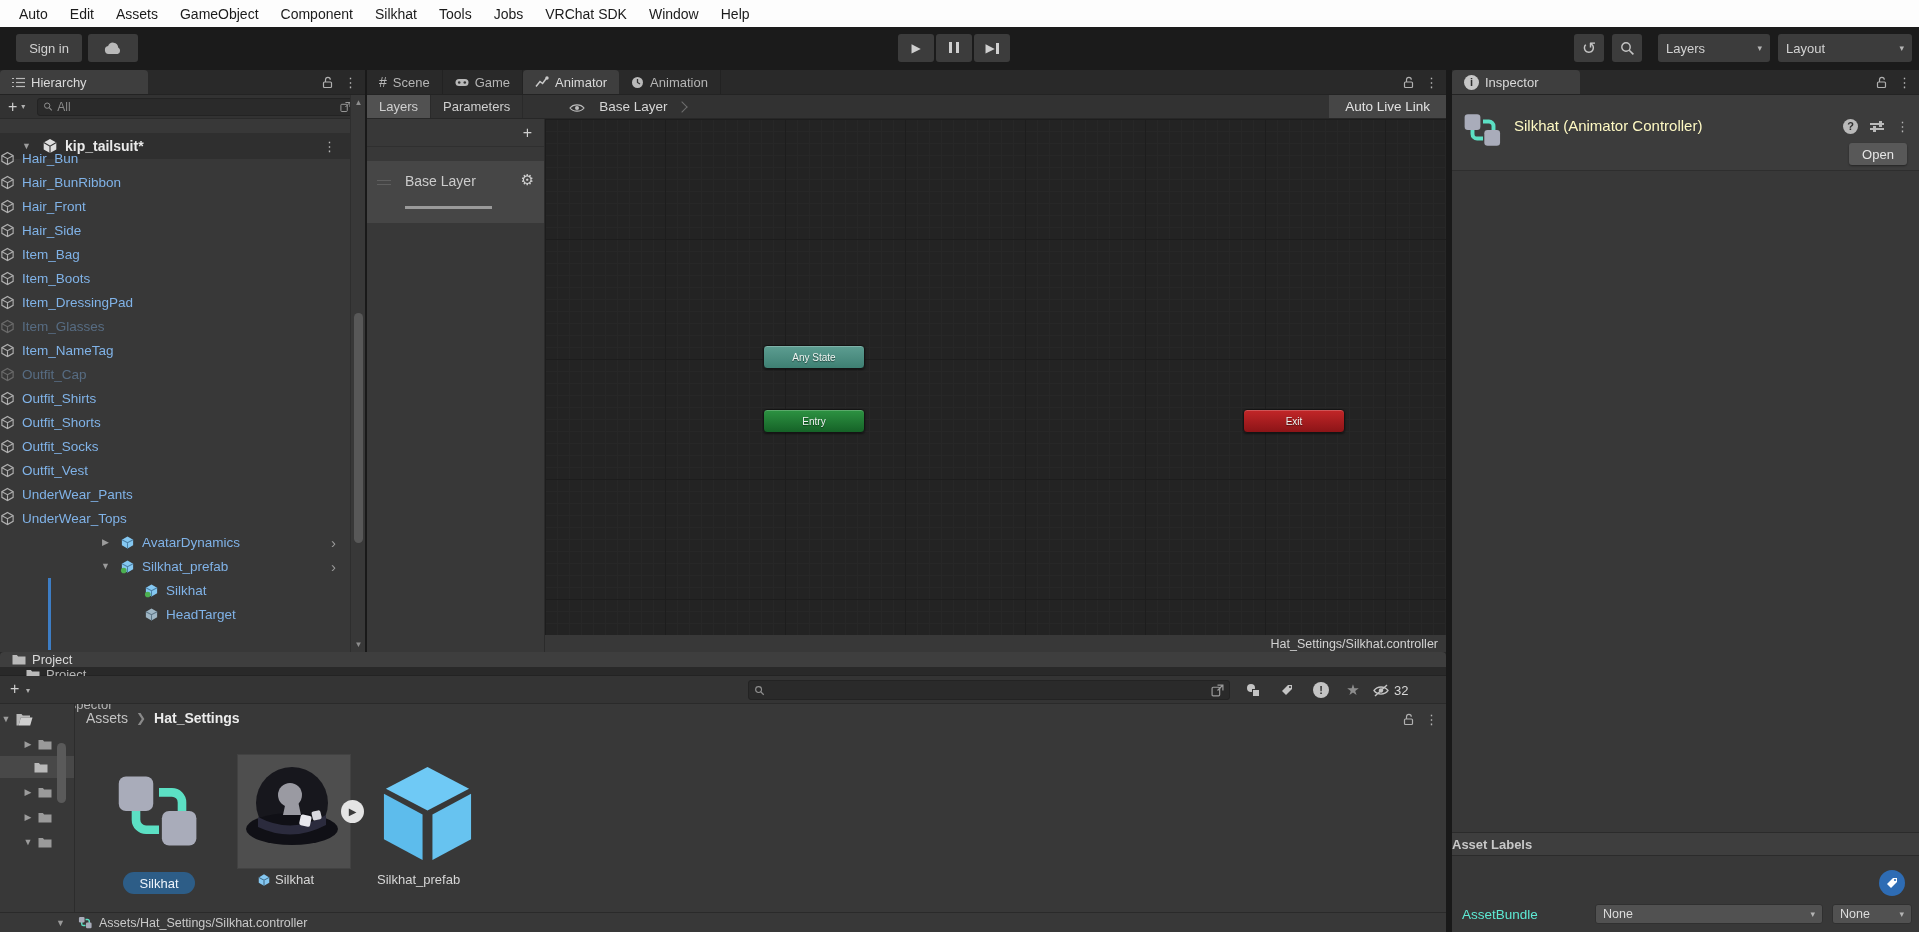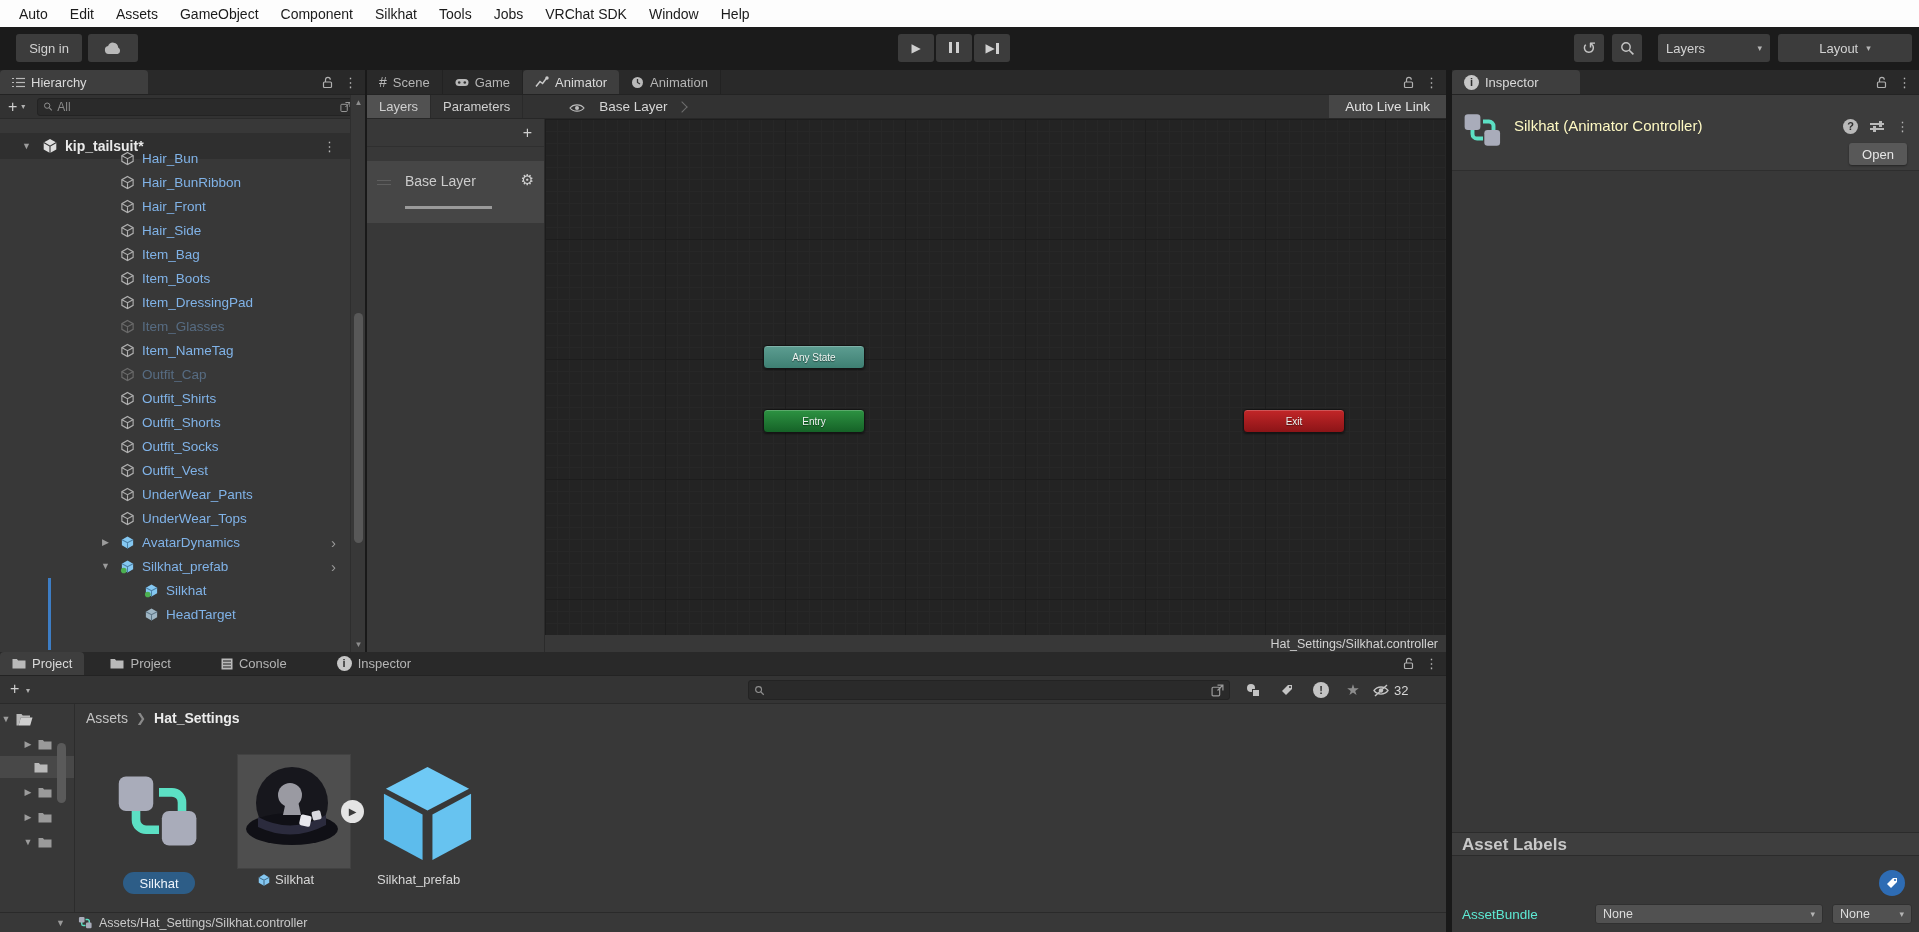--- a/index.html
+++ b/index.html
@@ -37,21 +37,21 @@
   .plus { color:#cfcfcf; font-size:16px; line-height:1; }
   .mini-arr { color:#b0b0b0; font-size:8px; }
   .searchfield { display:flex; align-items:center; gap:4px; height:18px; padding:0 5px; flex:1; margin-left:8px; }
   .searchfield input { background:transparent; border:none; color:#bdbdbd; font-size:12px; width:100%; }
   .searchfield input::placeholder { color:#8a8a8a; }
   #h-list { position:absolute; left:0; top:49px; right:15px; bottom:0; overflow:hidden; }
   .scene-row { margin-top:14px; height:26px; background:#2f2f2f; display:flex; align-items:center; padding-left:42px; gap:7px; position:relative; }
   .scene-row .exp { position:absolute; left:22px; color:#9c9c9c; font-size:9px; }
   .scene-row .scene-label { color:#eaeaea; font-weight:bold; font-size:14px; }
   .scene-row .kebab { position:absolute; right:14px; }
-  .hrow { height:24px; display:flex; align-items:center; gap:7px; padding-left:120px; color:#80b3e8; position:relative; font-size:13.5px; }
+  .hrow { height:24px; display:flex; align-items:center; gap:7px; color:#80b3e8; position:relative; font-size:13.5px; }
   .hrow.clip-top { margin-top:-13px; }
   .hrow.dim { opacity:.42; }
   .hrow.withexp { padding-left:98px; }
   .hrow.child { padding-left:144px; }
   .hrow .exp { color:#9c9c9c; font-size:9px; width:15px; text-align:center; }
   .hrow .open-arrow { position:absolute; right:14px; color:#9a9a9a; font-size:15px; }
   #h-scrollbar { position:absolute; right:0; top:25px; width:15px; bottom:0; background:#383838; border-left:1px solid #2e2e2e; }
   #h-scrollbar .thumb { position:absolute; left:3px; width:9px; border-radius:5px; background:#585858; }
   .sb-arrow { position:absolute; left:0; width:15px; text-align:center; color:#8d8d8d; font-size:8px; }
   .bluebar { position:absolute; left:48px; top:508px; width:3px; height:72px; background:#3d7dc4; }
@@ -90,31 +90,31 @@
   
   #inspector { position:absolute; left:1452px; top:70px; width:467px; height:862px; background:#383838; }
   #insp-header { position:absolute; left:0; top:25px; width:100%; height:76px; background:#3c3c3c; border-bottom:1px solid #2e2e2e; }
   #insp-header .title { position:absolute; left:62px; top:22px; color:#fef9c3; font-size:15px; }
   #insp-header .hicons { position:absolute; right:10px; top:24px; display:flex; gap:12px; align-items:center; }
   .qmark { width:15px; height:15px; border-radius:50%; background:#b9b9b9; color:#2e2e2e; font-size:11px; font-weight:bold; text-align:center; line-height:15px; }
   .sliders-icon div { height:2px; width:14px; background:#b9b9b9; margin:3px 0; position:relative; }
   .sliders-icon div::after { content:""; position:absolute; top:-2px; width:3px; height:6px; background:#b9b9b9; }
   .sliders-icon div:nth-child(1)::after { left:9px; } .sliders-icon div:nth-child(2)::after { left:3px; }
   #open-btn { position:absolute; right:12px; top:48px; width:58px; height:22px; background:#585858; border-radius:3px; color:#e6e6e6; font-size:13px; display:flex; align-items:center; justify-content:center; box-shadow:0 1px 2px rgba(0,0,0,.4); }
-  #asset-labels { position:absolute; left:0; top:762px; width:100%; height:24px; background:#3e3e3e; border-top:1px solid #2b2b2b; border-bottom:1px solid #2b2b2b; display:flex; align-items:flex-end; padding-left:10px; color:#c8c8c8; font-weight:bold; font-size:17px; }
+  #asset-labels { position:absolute; left:0; top:762px; width:100%; height:24px; background:#3e3e3e; border-top:1px solid #2b2b2b; border-bottom:1px solid #2b2b2b; display:flex; align-items:center; padding-left:0; color:#c8c8c8; font-weight:bold; font-size:13px; }
   #tag-badge { position:absolute; right:14px; top:800px; width:26px; height:26px; border-radius:50%; background:#2e6cb4; display:flex; align-items:center; justify-content:center; }
   #ab-row { position:absolute; left:0; top:833px; width:100%; height:22px; display:flex; align-items:center; }
   #ab-row .ab-label { margin-left:10px; color:#5eead4; font-size:13.5px; }
   .ddown { height:20px; background:#515151; border:1px solid #303030; border-radius:3px; color:#dcdcdc; font-size:12.5px; display:flex; align-items:center; padding:0 7px; justify-content:space-between; }
   #ab-dd1 { position:absolute; left:143px; width:228px; }
   #ab-dd2 { position:absolute; left:380px; width:80px; }
 
   
   #project { position:absolute; left:0; top:652px; width:1449px; height:280px; background:#383838; border-right:3px solid #191919; }
-  #proj-tabs { height:24px; }
+  #proj-tabs { height:24px;flex-direction:column; }
   #proj-toolrow { height:28px; background:#343434; border-bottom:1px solid #2a2a2a; position:relative; }
   #proj-toolrow .plus { position:absolute; left:10px; top:5px; }
   #proj-toolrow .mini-arr { position:absolute; left:26px; top:10px; }
   #proj-search { position:absolute; left:748px; top:4px; width:482px; height:20px; display:flex; align-items:center; padding:0 5px; gap:5px; }
   #proj-search input { background:transparent; border:none; flex:1; color:#c5c5c5; font-size:12px; }
   .pt-btn { position:absolute; top:3px; width:30px; height:22px; display:flex; align-items:center; justify-content:center; }
   #eyecount { position:absolute; left:1372px; top:3px; height:22px; display:flex; align-items:center; gap:4px; color:#d8d8d8; font-size:13px; }
   #proj-body { position:absolute; left:0; top:52px; right:0; bottom:20px; }
   #proj-rail { position:absolute; left:0; top:0; width:75px; bottom:0; background:#383838; border-right:1px solid #2c2c2c; overflow:hidden; }
   .rrow { position:absolute; left:0; width:75px; height:22px; display:flex; align-items:center; gap:4px; }
@@ -182,21 +182,21 @@
     <div class="tbtn" style="left:1612px;width:30px;">
       <svg class="icon-svg" width="15" height="15" viewBox="0 0 15 15">
           <circle cx="6" cy="6" r="4.2" fill="none" stroke="#c5c5c5" stroke-width="1.4"></circle>
           <line x1="9.2" y1="9.2" x2="13.4" y2="13.4" stroke="#c5c5c5" stroke-width="1.6"></line>
         </svg>
     </div>
     <div class="tbtn dd" style="left:1658px;width:112px;">
         <span>Layers</span>
         <span class="arr">▾</span>
       </div>
-    <div class="tbtn dd" style="left:1778px;width:134px;justify-content:center;">
+    <div class="tbtn dd" style="left:1778px;width:134px;">
         <span>Layout</span>
         <span class="arr">▾</span>
       </div>
   </div>
 
   <div id="hierarchy">
     <div class="tabstrip">
       <div class="tab active" style="width:148px;">
         <svg class="icon-svg" width="13" height="11" viewBox="0 0 13 11">
             <g stroke="#b9b9b9" stroke-width="1.2">

